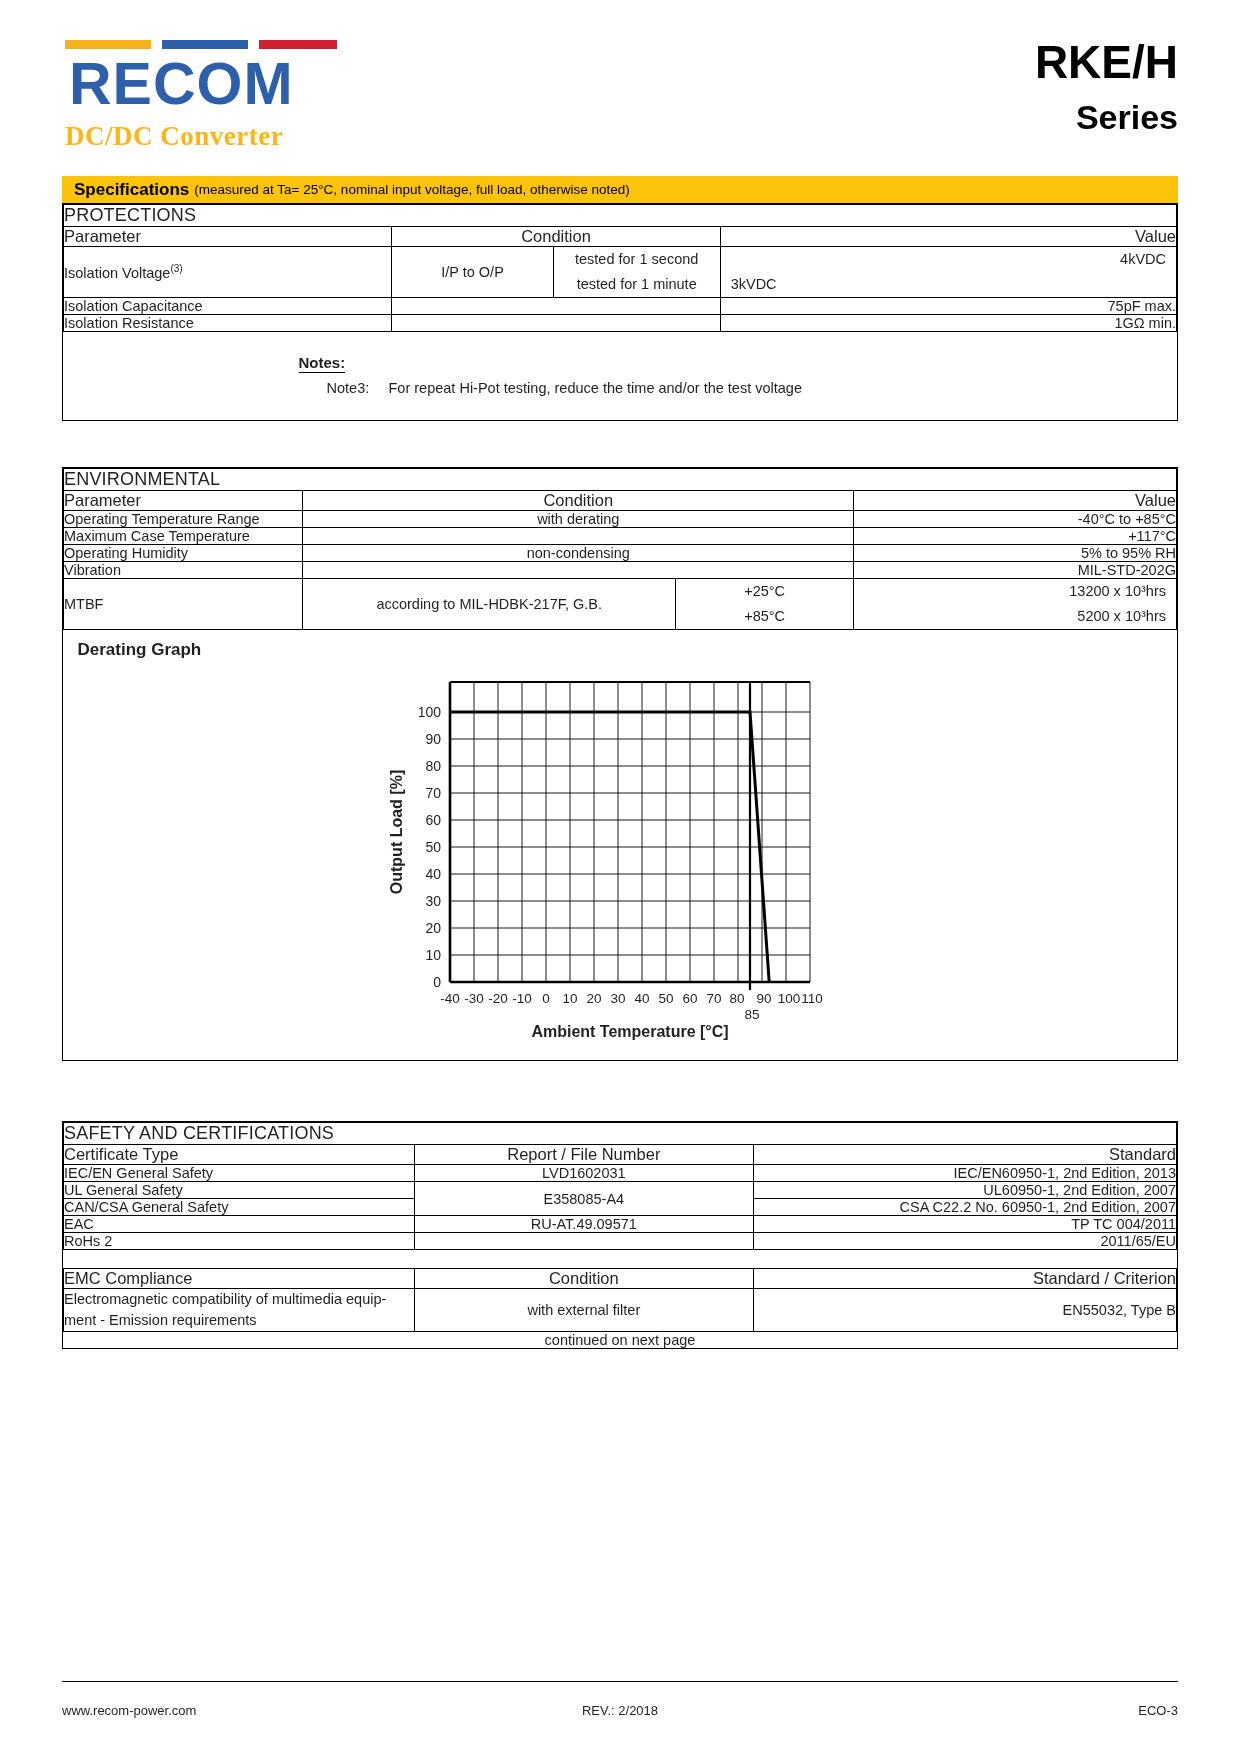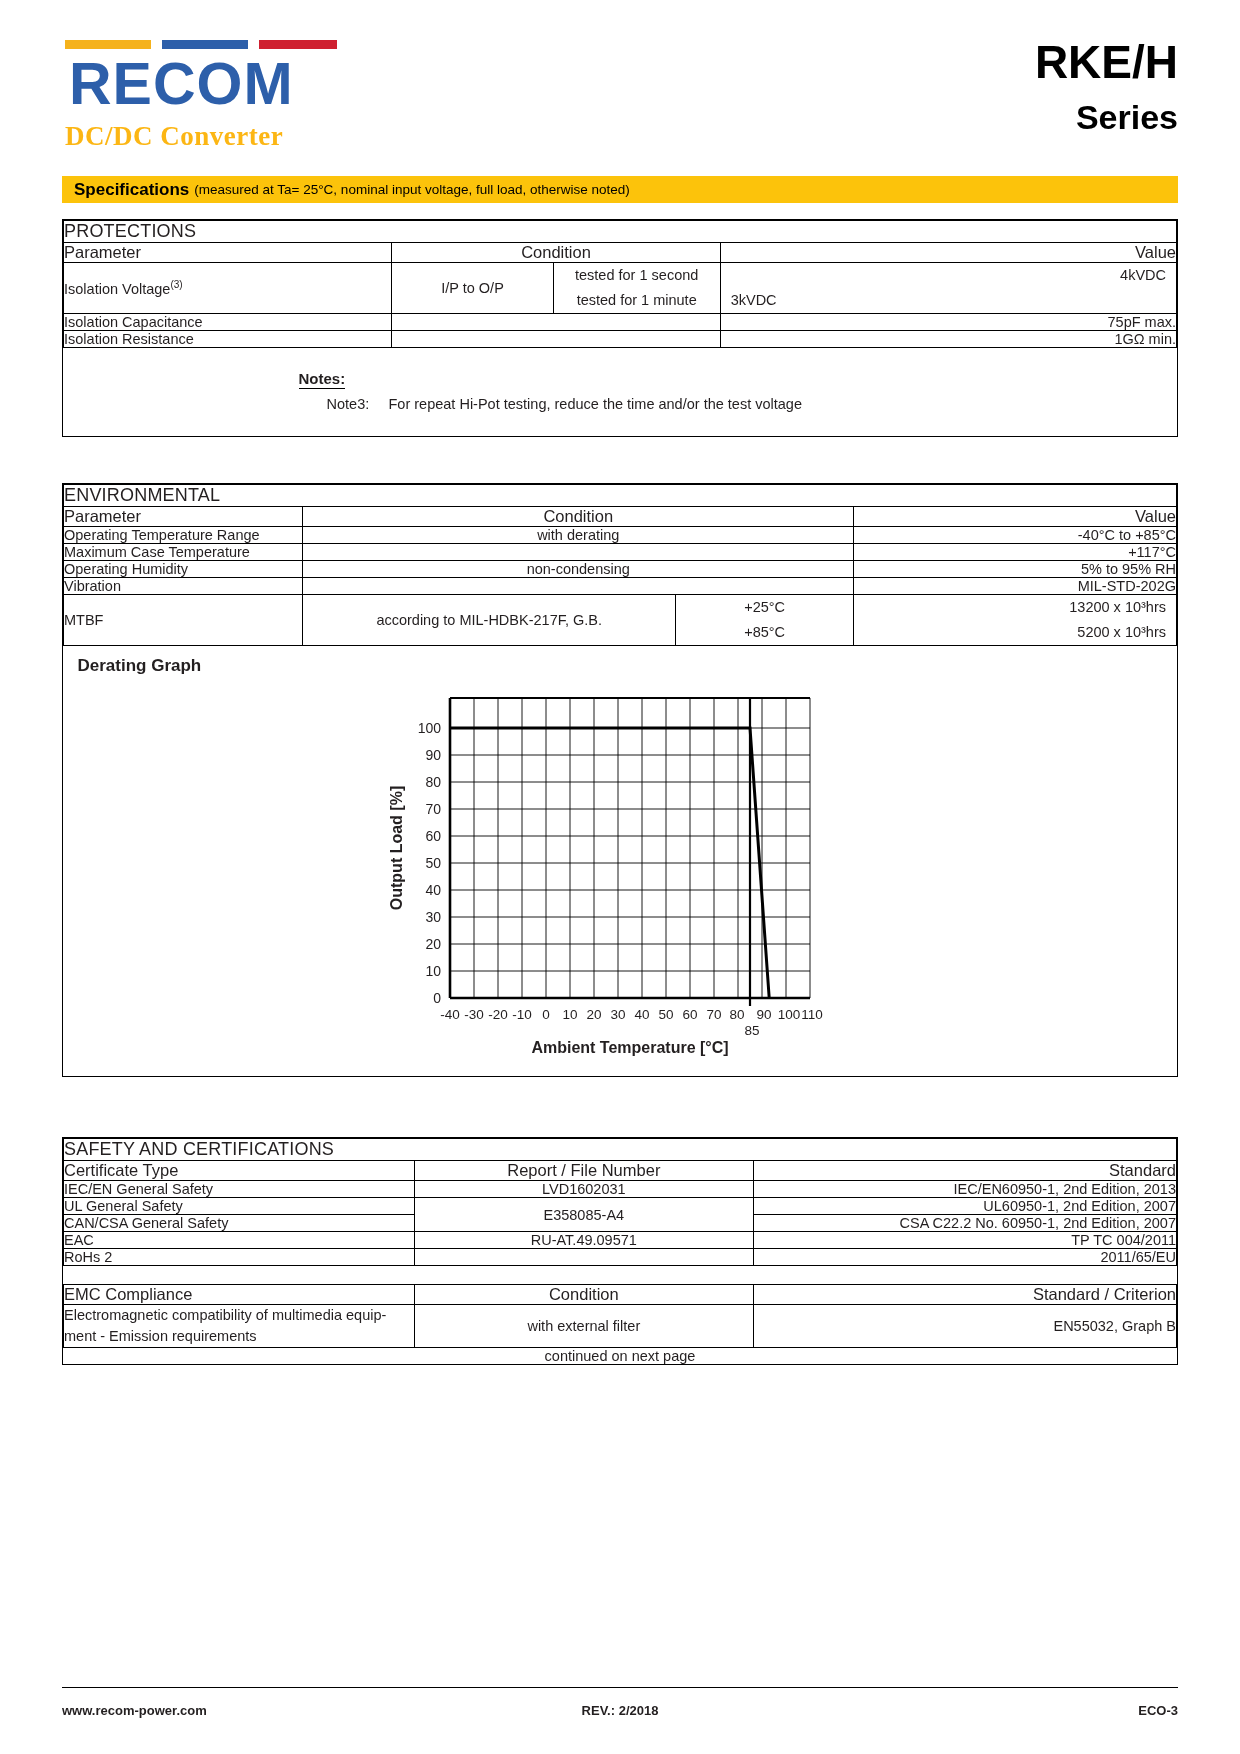--- a/index.html
+++ b/index.html
@@ -104,21 +104,20 @@
   }
   .specbar .sp-note {
     font-size: 13.5px;
     color: #000;
     margin-left: 5px;
   }
 
   
   .tbl-wrap {
     border: 1.2px solid #000;
-    margin-top: 16px;
     background: #fff;
   }
   table.spec {
     width: 100%;
     border-collapse: collapse;
     table-layout: fixed;
   }
   table.spec td, table.spec th {
     border: 0.8px solid #000;
     padding: 0;
@@ -207,25 +206,25 @@
     font-size: 14.5px;
     font-weight: bold;
     padding: 18px 0 12px 0;
   }
   .footer {
     position: absolute;
     left: 62px;
     right: 62px;
     bottom: 36px;
     border-top: 1.2px solid #000;
-    padding-top: 15px;
+    padding-top: 21px;
     display: flex;
     justify-content: space-between;
     font-size: 13px;
-    font-weight: bold;
+    font-weight: normal;
   }
   .footer .mid { position: absolute; left: 50%; transform: translateX(-50%); }
 </style>
 </head>
 <body>
 
 <div class="page">
 
   <div class="header">
     <div class="logo-block">
@@ -494,21 +493,21 @@
         <td class="l noleft">EMC Compliance</td>
         <td class="c">Condition</td>
         <td class="r noright">Standard / Criterion</td>
       </tr>
       <tr class="body-row">
         <td class="noleft" style="line-height:1.45;">
           <span>Electromagnetic compatibility of multimedia equip-</span><br>
           <span>ment - Emission requirements</span>
         </td>
         <td class="c">with external filter</td>
-        <td class="r noright">EN55032, Graph B</td>
+        <td class="r noright">EN55032, Type B</td>
       </tr>
       <tr>
         <td colspan="3" class="continued" style="border-left:none;border-right:none;border-bottom:none;">continued on next page</td>
       </tr>
     </tbody>
       </table>
   </div>
 
   <div class="footer">
     <span>www.recom-power.com</span>

